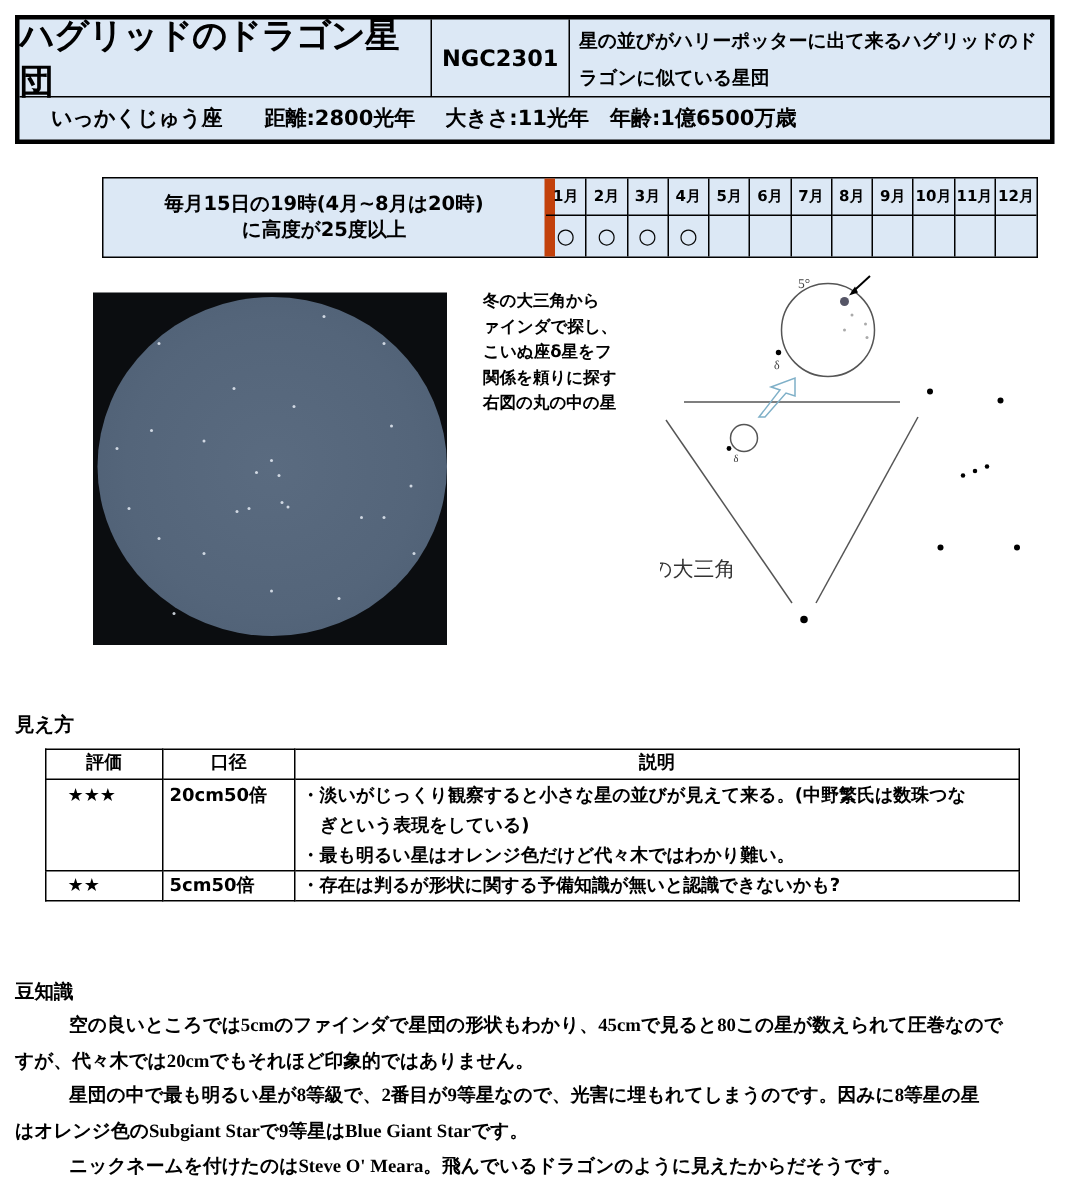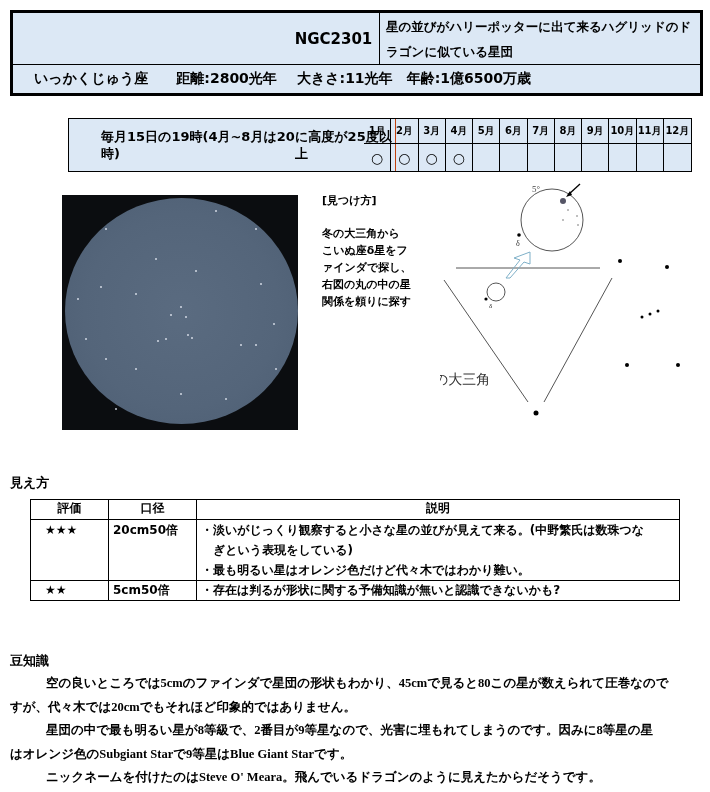--- a/index.html
+++ b/index.html
@@ -18,23 +18,23 @@
   #ngc { left: 275px; width: 91px; justify-content: center; font-size: 15px;
          border-right: 1px solid #000; }
   #desc { left: 367px; width: 315px; padding-left: 6px; font-size: 12.5px; line-height: 25px; align-items: flex-start; }
   #header .row2 { position: absolute; left: 0; top: 52px; width: 616px; height: 28px;
                   display: flex; align-items: center; font-size: 14px; }
   #header .row2 span { white-space: pre; }
 
   
   #vis { left: 68px; top: 118px; width: 622px; height: 52px; border: 1px solid #000;
          background: #dce8f5; }
-  #vis-cond { position: absolute; left: 0; top: 0; width: 294px; height: 52px; border-right: 1px solid #c2410c;
-              display: flex; flex-direction: row; justify-content: center; align-items: center;
-              font-size: 13px; line-height: 17px; margin-left: 32px; }
+  #vis-cond { position: absolute; left: 0; top: 0; width: 294px; height: 52px; border-right: 7px solid #c2410c;
+              display: flex; flex-direction: column; justify-content: center; align-items: center;
+              font-size: 13px; line-height: 17px; }
   #months { position: absolute; left: 295px; top: 0; width: 327px; height: 52px; display: grid;
             grid-template-columns: repeat(12, 1fr); grid-template-rows: 25px 27px; }
   #months .m { border-right: 1px solid #000; border-bottom: 1px solid #000; display: flex;
                align-items: center; justify-content: center; font-size: 10px; white-space: nowrap; }
   #months .v { border-right: 1px solid #000; display: flex; align-items: center; justify-content: center;
                font-size: 14px; }
   #months .m:nth-child(12), #months .v:nth-child(24) { border-right: none; text-align: center; }
 
   
   #scope { left: 62px; top: 195px; width: 236px; height: 235px; background: #0b0d10; overflow: hidden; }
@@ -68,20 +68,21 @@
   #trivia { left: 10px; top: 672px; width: 695px; font-size: 12.5px; line-height: 23.5px; font-family: Liberation Serif, serif; }
   #trivia p { margin: 0; }
   #trivia .ind { padding-left: 36px; }
   #trivia .cont { padding-left: 0; }
 </style>
 </head>
 <body>
 
 <div id="header" class="abs">
   <div class="row1">
+    <div id="title" class="cell">ハグリッドのドラゴン星団</div>
     <div id="ngc" class="cell">NGC2301</div>
     <div id="desc" class="cell">星の並びがハリーポッターに出て来るハグリッドのドラゴンに似ている星団</div>
   </div>
   <div class="row2">
     <span style="margin-left:21px">いっかくじゅう座</span>
     <span style="margin-left:28px">距離:2800光年</span>
     <span style="margin-left:20px">大きさ:11光年</span>
     <span style="margin-left:14px">年齢:1億6500万歳</span>
   </div>
 </div>
@@ -144,26 +145,25 @@
     <span class="star" style="left:210px;top:170px"></span>
     <span class="star" style="left:50px;top:210px"></span>
     <span class="star" style="left:115px;top:195px"></span>
     <span class="star" style="left:160px;top:200px"></span>
     <span class="star" style="left:12px;top:100px"></span>
     <span class="star" style="left:70px;top:95px"></span>
   </div>
 </div>
 
 <div id="finder" class="abs">
-  <div class="head">[見つけ方]</div>
   <div>冬の大三角から</div>
+  <div>ァインダで探し、</div>
   <div>こいぬ座δ星をフ</div>
-  <div>ァインダで探し、</div>
+  <div>関係を頼りに探す</div>
   <div>右図の丸の中の星</div>
-  <div>関係を頼りに探す</div>
 </div>
 
 <svg id="chart" class="abs" viewBox="0 0 270 240" width="270" height="240">
 
   <line x1="16" y1="88" x2="160" y2="88" stroke="#555" stroke-width="1"></line>
   <line x1="4" y1="100" x2="88" y2="222" stroke="#555" stroke-width="1"></line>
   <line x1="172" y1="98" x2="104" y2="222" stroke="#555" stroke-width="1"></line>
 
   <circle cx="112" cy="40" r="31" fill="none" stroke="#555" stroke-width="1"></circle>
   <text x="92" y="12" font-size="9" fill="#444" font-family="Liberation Serif, serif" font-weight="normal">5°</text>

